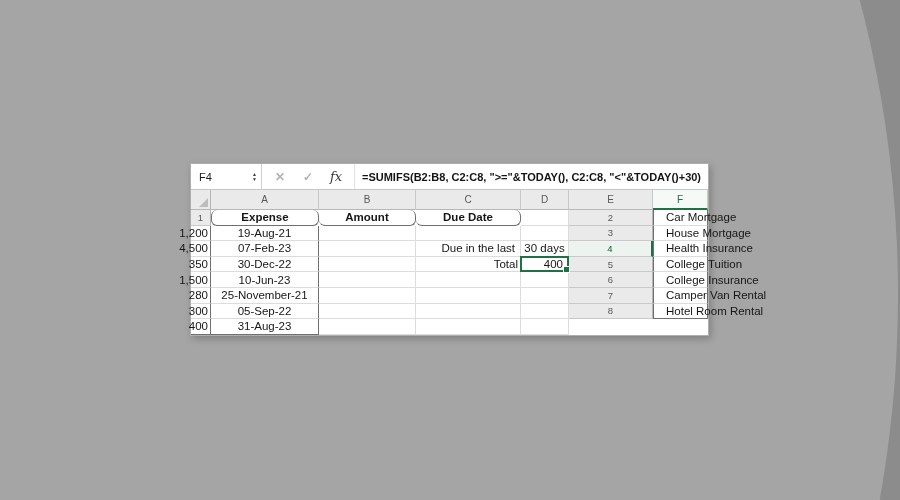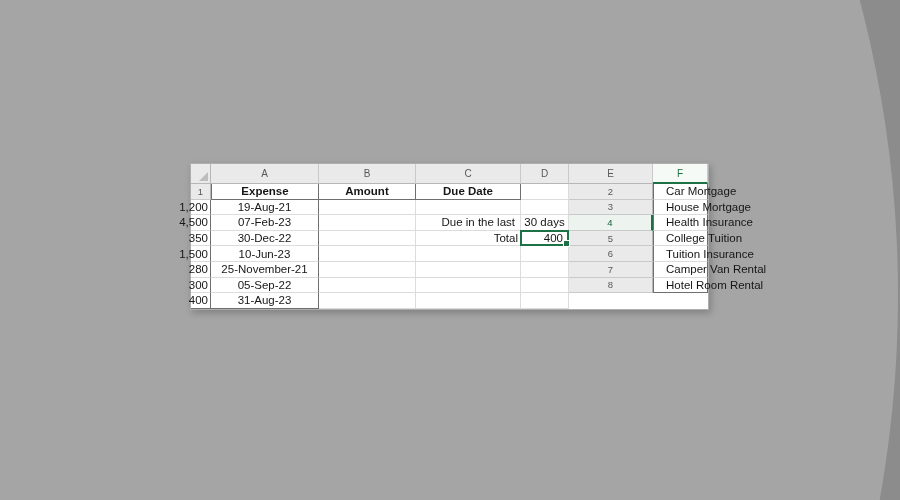--- a/index.html
+++ b/index.html
@@ -111,21 +111,21 @@
     border-right: 1px solid #b7b7b7; border-bottom: 1px solid #b7b7b7; }
   .corner .tri {
     position: absolute; right: 2px; bottom: 2px;
     width: 0; height: 0;
     border-bottom: 9px solid #bdbdbd;
     border-left: 9px solid transparent;
   }
   .al { justify-content: flex-start; padding-left: 12px; }
   .ar { justify-content: flex-end; padding-right: 2px; }
   .ac { justify-content: center; }
-  .b  { font-weight: 700; }
+  .b  { font-weight: 700; border-radius: 6px; }
   .it { font-style: italic; }
   .dbl { border-left: 1px solid #6f6f6f; }
   .dbr { border-right-color: #6f6f6f; }
   .dbb { border-bottom-color: #6f6f6f; }
   .span2 { grid-column: span 2; padding-right: 4px; font-size: 12px; }
   .selwrap { position: relative; padding-right: 5px; }
   .selring {
     position: absolute; inset: -1px;
     border: 2px solid #1e7145;
     pointer-events: none;
@@ -138,20 +138,35 @@
     border: 1px solid #ffffff;
   }
 </style>
 </head>
 <body>
 
 <div class="bg-circle"></div>
 
 <div class="window">
 
+  <div class="formula-bar">
+    <div class="name-box">
+      <span class="nb-val">F4</span>
+      <span class="spinner">
+          <span>▲</span>
+          <span>▼</span>
+        </span>
+    </div>
+    <div class="fb-icons">
+      <span class="icon-x">✕</span>
+      <span class="icon-check">✓</span>
+      <span class="icon-fx">fx</span>
+    </div>
+    <div class="fb-input">=SUMIFS(B2:B8, C2:C8, "&gt;="&amp;TODAY(), C2:C8, "&lt;"&amp;TODAY()+30)</div>
+  </div>
 
   <div class="grid">
 
     <div class="corner">
         <span class="tri"></span>
       </div>
     <div class="cell ch">A</div>
     <div class="cell ch">B</div>
     <div class="cell ch">C</div>
     <div class="cell ch">D</div>
@@ -193,21 +208,21 @@
 
     <div class="cell rh">5</div>
     <div class="cell al dbl dbr">College Tuition</div>
     <div class="cell ar dbr">1,500</div>
     <div class="cell ac dbr">10-Jun-23</div>
     <div class="cell"></div>
     <div class="cell ar"></div>
     <div class="cell"></div>
 
     <div class="cell rh">6</div>
-    <div class="cell al dbl dbr">Tuition Insurance</div>
+    <div class="cell al dbl dbr">College Insurance</div>
     <div class="cell ar dbr">280</div>
     <div class="cell ac dbr">25-November-21</div>
     <div class="cell"></div>
     <div class="cell ar"></div>
     <div class="cell"></div>
 
     <div class="cell rh">7</div>
     <div class="cell al dbl dbr">Camper Van Rental</div>
     <div class="cell ar dbr">300</div>
     <div class="cell ac dbr">05-Sep-22</div>

